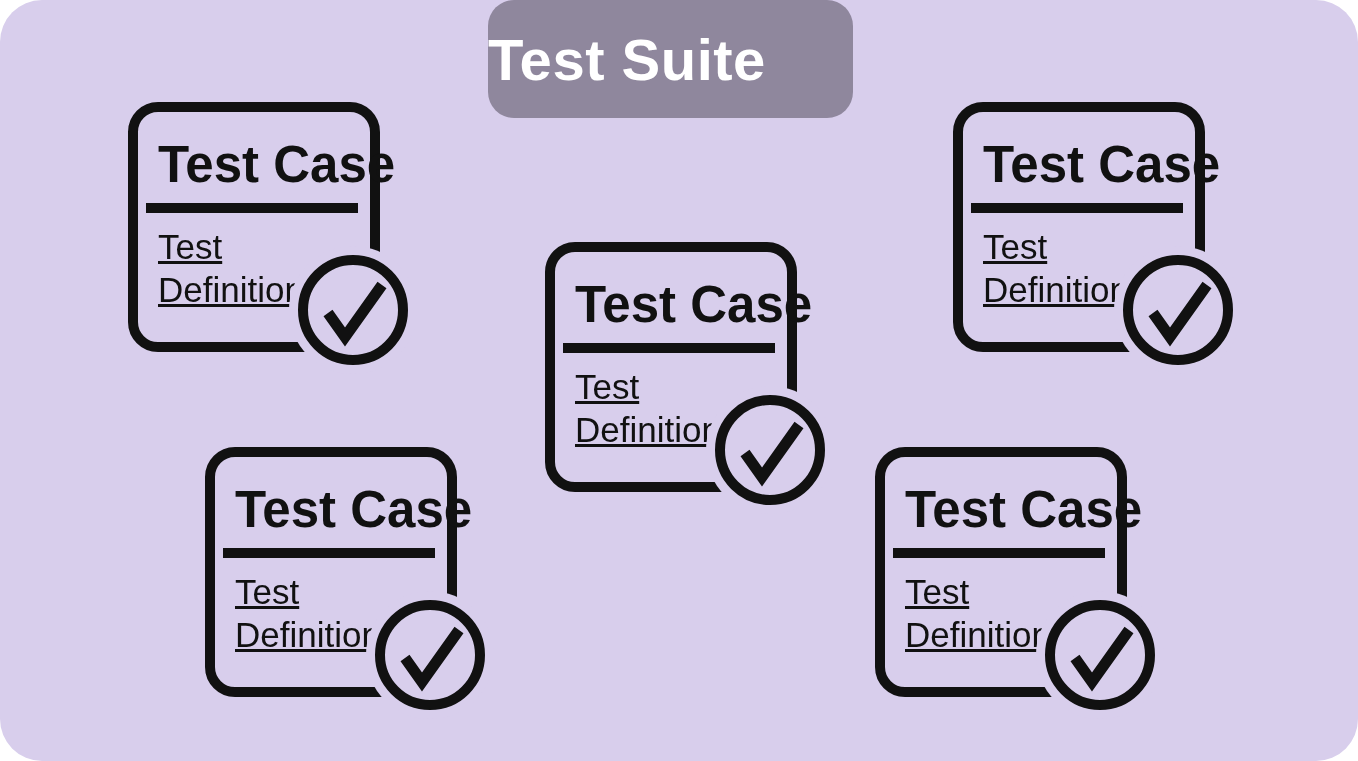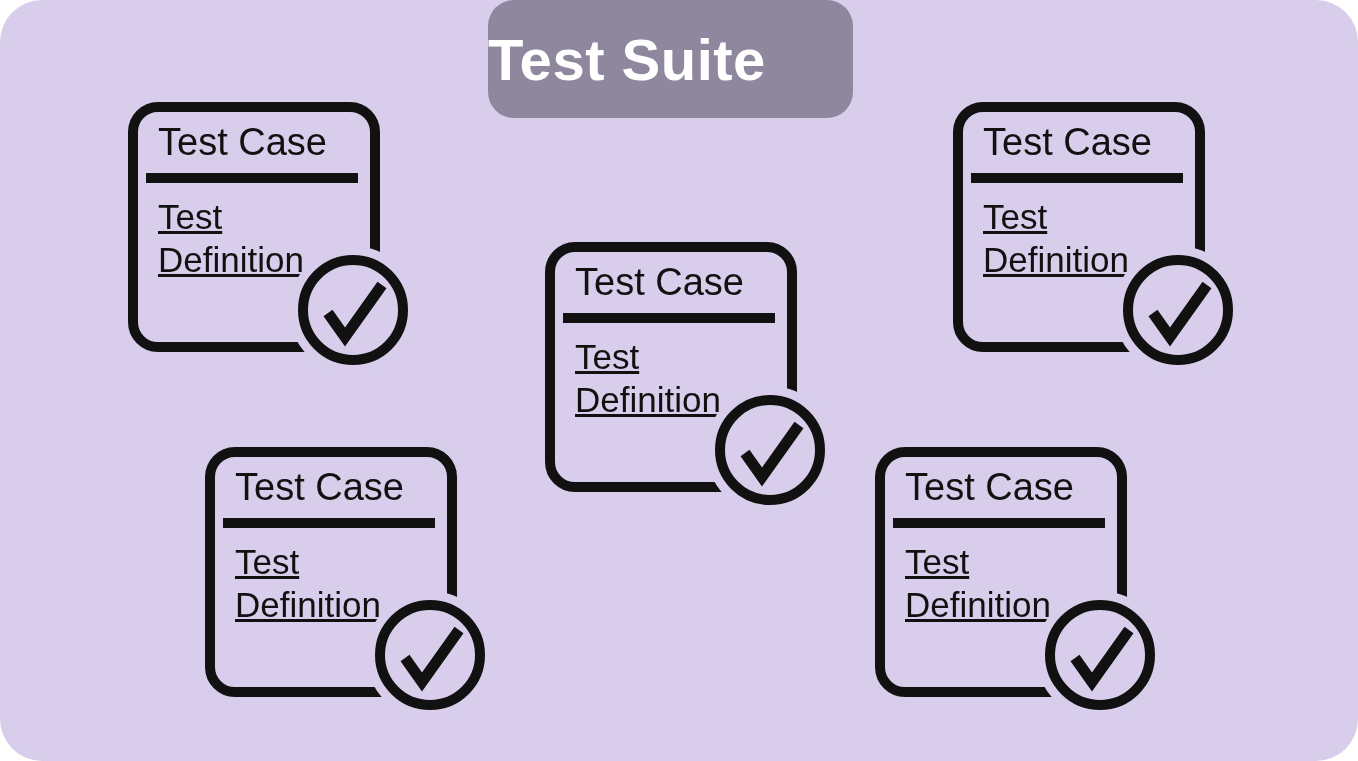--- a/index.html
+++ b/index.html
@@ -42,23 +42,23 @@
     border: 10px solid var(--ink);
     border-radius: 30px;
     background: transparent;
   }
   .card-1 { left: 128px; top: 102px; }
   .card-2 { left: 545px; top: 242px; }
   .card-3 { left: 953px; top: 102px; }
   .card-4 { left: 205px; top: 447px; }
   .card-5 { left: 875px; top: 447px; }
   .card-title {
-    margin: 9px 10px 0 20px;
-    font-size: 38px;
-    font-weight: normal;
+    margin: 24px 10px 0 20px;
+    font-size: 51px;
+    font-weight: bold;
     color: var(--ink);
     line-height: 1.15;
     white-space: nowrap;
   }
   .card-divider {
     height: 10px;
     margin: 8px 12px 0 8px;
     background: var(--ink);
   }
   .card-body {

